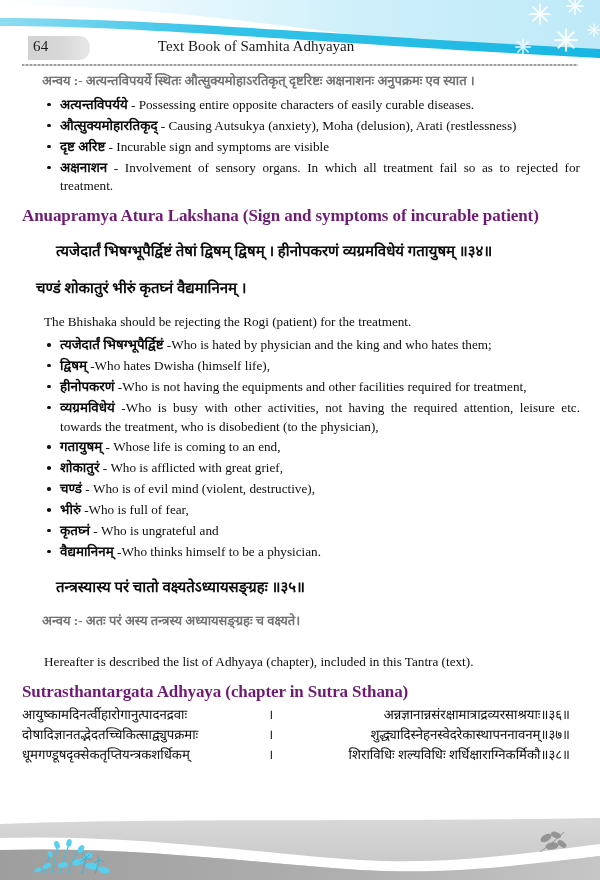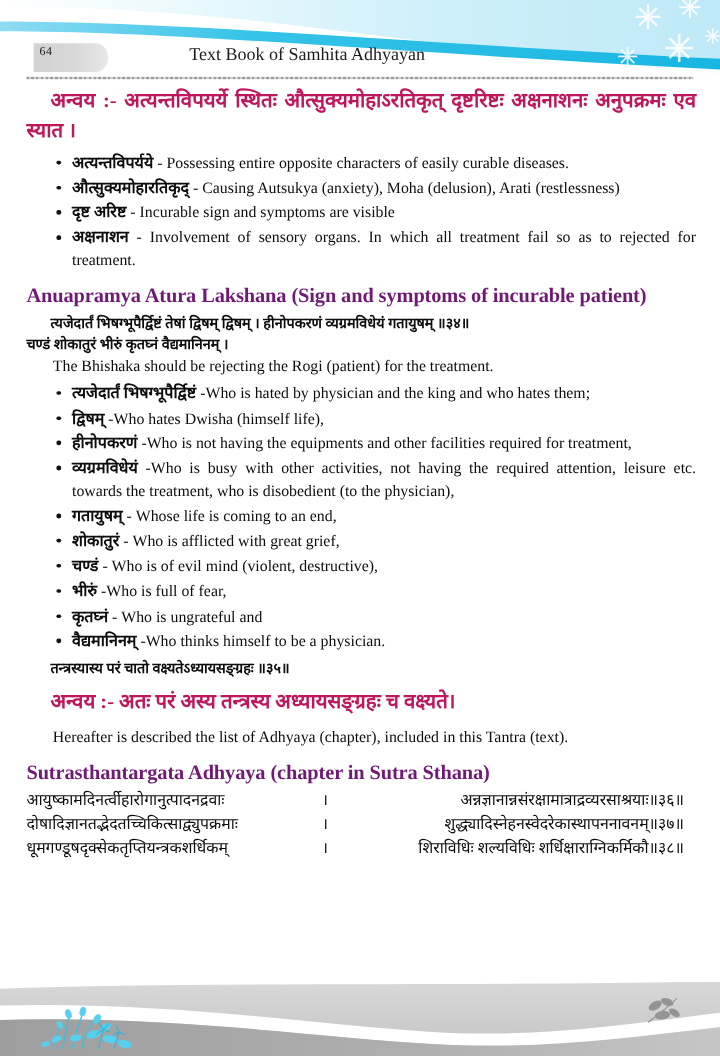--- a/index.html
+++ b/index.html
@@ -31,21 +31,21 @@
     top: 36px;
     width: 62px;
     height: 24px;
     border-radius: 0 11px 11px 0;
     background: linear-gradient(90deg,#d2d2d2 0%, #d8d8d8 55%, #e8e8e8 100%);
   }
   #page-number {
     position: absolute;
     left: 33px;
     top: 38px;
-    font-size: 10px;
+    font-size: 15px;
     color: #1b1b1b;
     letter-spacing: .3px;
     text-align: center;
   }
   #running-head {
     position: absolute;
     top: 38px;
     left: 0;
     width: 512px;
     text-align: center;
@@ -73,32 +73,32 @@
   .para {
     font-size: 13.2px;
     line-height: 1.42;
     color: #0d0d0d;
     margin: 0 0 3px 0;
     text-align: justify;
   }
   .para.indent { text-indent: 22px; }
   .anvaya {
     font-weight: 700;
-    font-size: 17px;
+    font-size: 13px;
     line-height: 1.46;
     margin: 0 0 4px 0;
     text-align: justify;
-    color: #be185d;
+    color: #737373;
   }
   .anvaya.indent { text-indent: 20px; }
   .verse {
     font-weight: 700;
-    font-size: 12px;
+    font-size: 15px;
     line-height: 1.5;
-    margin: 0;
+    margin: 14px;
     color: #0d0d0d;
     text-indent: 20px;
   }
   .verse.cont { text-indent: 0; }
 
   ul.bullets {
     list-style: none;
     margin: 2px 0 4px 0;
     padding: 0;
   }
@@ -306,21 +306,21 @@
     <li>
       <span class="term">वैद्यमानिनम्</span>
       <span>-Who thinks himself to be a physician.</span>
     </li>
   </ul>
 
   <p class="verse cont" style="padding-left:20px">तन्त्रस्यास्य परं चातो वक्ष्यतेऽध्यायसङ्ग्रहः ॥३५॥</p>
 
   <p class="anvaya indent" style="margin-top:7px">अन्वय :- अतः परं अस्य तन्त्रस्य अध्यायसङ्ग्रहः च वक्ष्यते।</p>
 
-  <p class="para indent" style="margin-top:7px">Hereafter is described the list of Adhyaya (chapter), included in this Tantra (text).</p>
+  <p class="para indent" style="margin-top:22px">Hereafter is described the list of Adhyaya (chapter), included in this Tantra (text).</p>
 
   <h2 class="section-head">Sutrasthantargata Adhyaya (chapter in Sutra Sthana)</h2>
 
   <table class="verse-table">
     <tbody>
       <tr>
         <td class="col-a">आयुष्कामदिनर्त्वीहारोगानुत्पादनद्रवाः</td>
         <td class="danda">।</td>
         <td class="col-b">अन्नज्ञानान्नसंरक्षामात्राद्रव्यरसाश्रयाः</td>
         <td class="vnum">॥३६॥</td>

